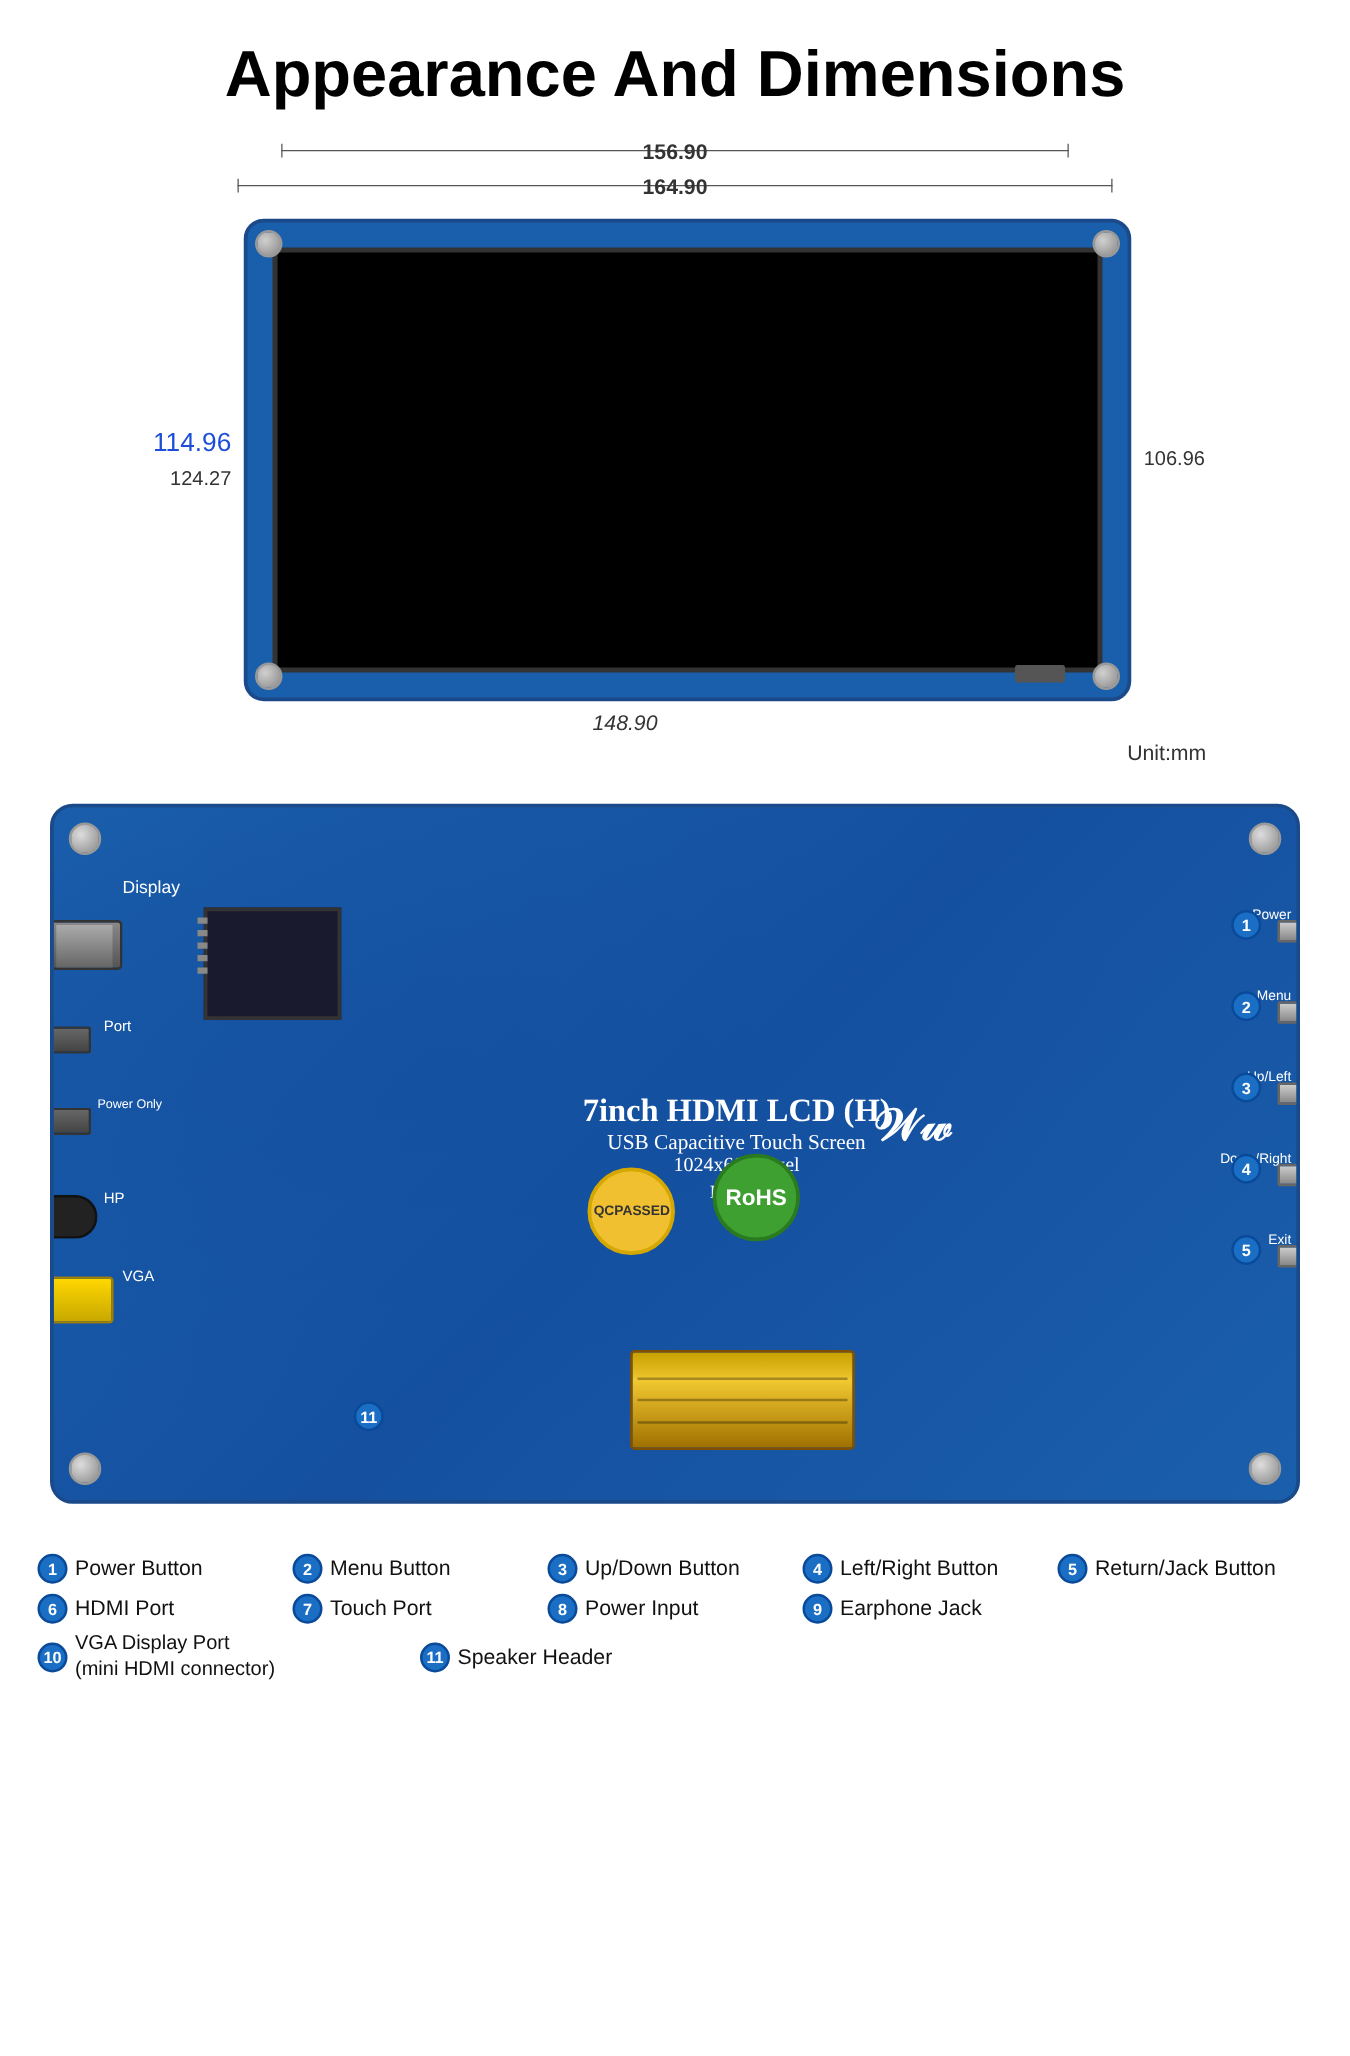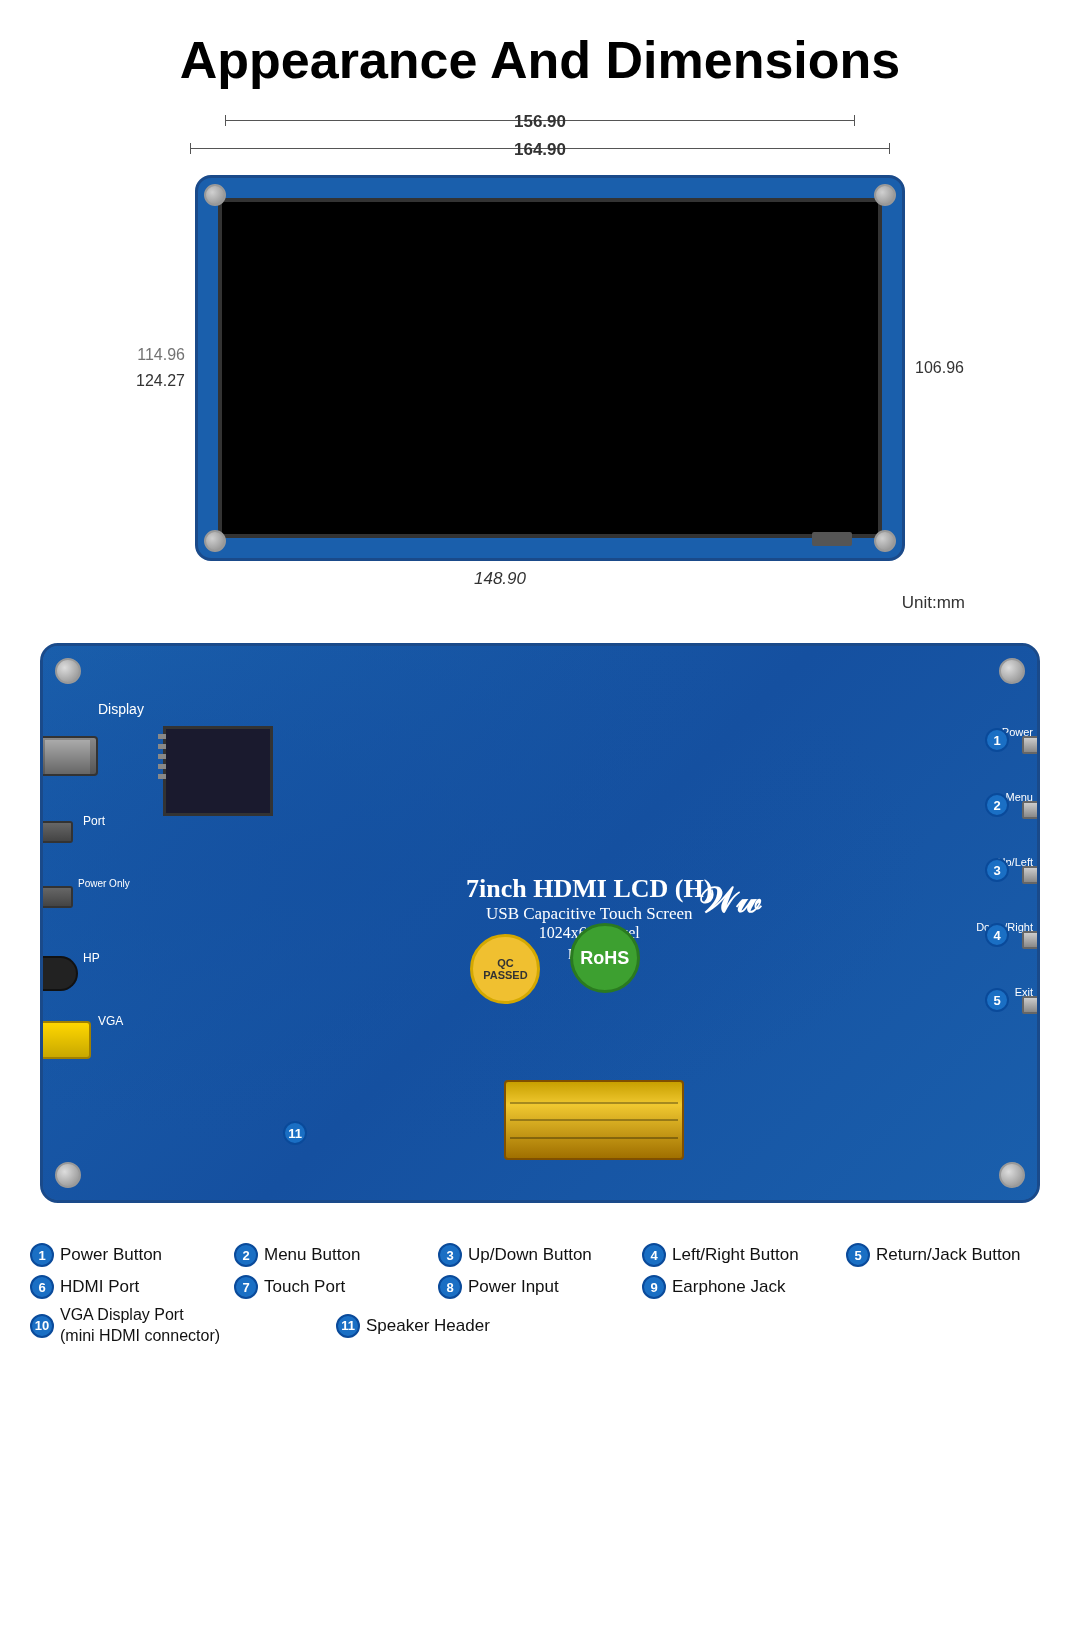--- a/index.html
+++ b/index.html
@@ -114,21 +114,21 @@
     
     .qc-badge {
       position: absolute;
       top: 52%;
       left: 43%;
       width: 70px;
       height: 70px;
       background: #f0c030;
       border-radius: 50%;
       display: flex;
-      flex-direction: column;
+      flex-direction: row;
       align-items: center;
       justify-content: center;
       font-size: 11px;
       font-weight: bold;
       color: #333;
       border: 3px solid #d4a800;
     }
 
     
     .rohs-badge {
@@ -306,21 +306,21 @@
 
       <div style="position:absolute; top:38px; left:5px; right:5px; height:1px; background:#555;"></div>
       <div style="position:absolute; top:33px; left:5px; width:1px; height:11px; background:#555;"></div>
       <div style="position:absolute; top:33px; right:5px; width:1px; height:11px; background:#555;"></div>
       <div style="position:absolute; top:30px; left:0; right:0; text-align:center; font-size:17px; color:#333;">164.90</div>
     </div>
 
     <div style="display:flex; align-items:stretch; width:870px; margin:0 auto;">
 
       <div style="width:90px; display:flex; flex-direction:column; align-items:flex-end; justify-content:center; padding-right:10px; gap:8px;">
-        <div style="font-size:16px; color:#737373; white-space:nowrap;margin-left:41px;">114.96</div>
+        <div style="font-size:21px; color:#1d4ed8; white-space:nowrap;margin-left:41px;">114.96</div>
         <div style="font-size:16px; color:#333; white-space:nowrap;">124.27</div>
       </div>
 
       <div class="lcd-board" style="flex:0 0 710px; position:relative;">
         <div class="screw screw-tl"></div>
         <div class="screw screw-tr"></div>
         <div class="screw screw-bl"></div>
         <div class="screw screw-br"></div>
         <div class="lcd-screen"></div>
 

